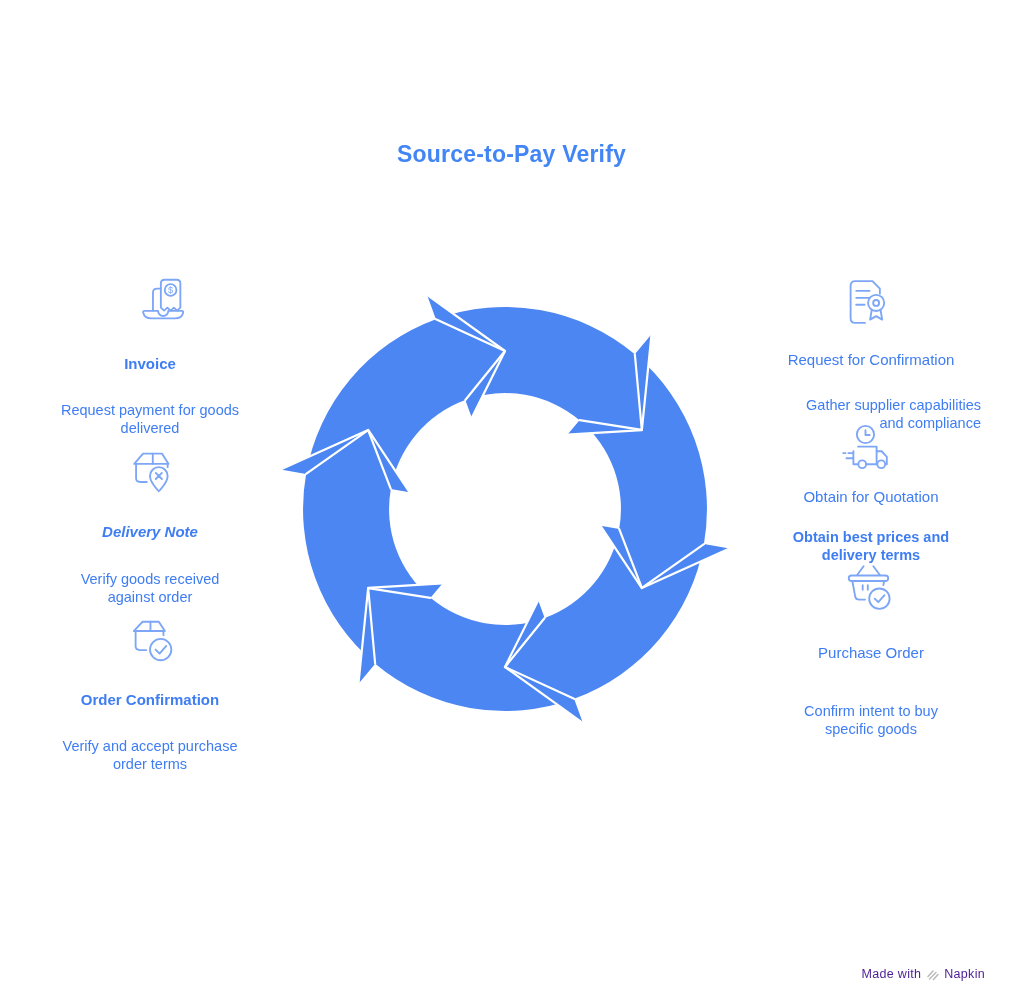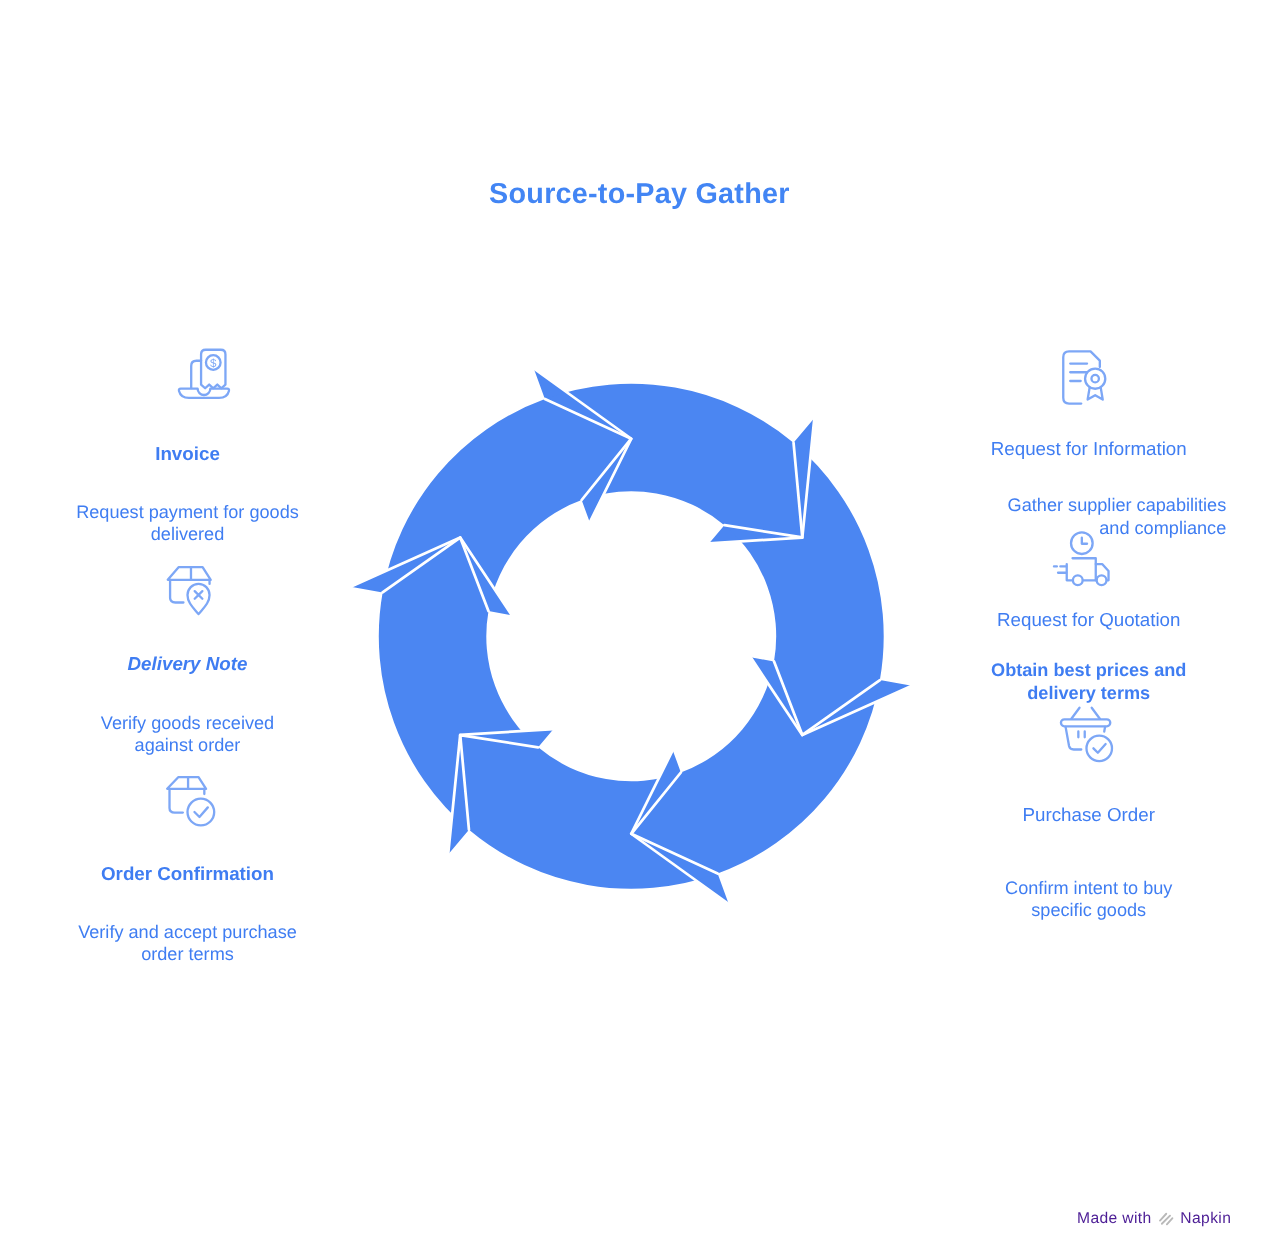--- a/index.html
+++ b/index.html
@@ -40,21 +40,21 @@
     position:absolute;right:44px;bottom:26px;display:flex;align-items:center;gap:5px;
     color:#4c1d95;font-size:12.5px;letter-spacing:.3px;
   }
   .wmline{stroke:#b9b9b9;stroke-width:1.5;stroke-linecap:round;fill:none;}
 </style>
 </head>
 <body>
 
 <div id="canvas">
 
-  <div id="page-title">Source-to-Pay Gather</div>
+  <div id="page-title">Source-to-Pay Verify</div>
 
   <svg id="cycle" viewBox="-230 -230 460 460" aria-hidden="true">
     <defs>
       <path id="seg" d="M 202 0 A 202 202 0 0 1 101 174.9 L 114 197.4 L 27.4 155.6 L 48.5 84 L 58 100.4 A 116 116 0 0 0 116 0 L 148.5 54 Z"></path>
       <path id="segline" d="M 114 197.4 L 27.4 155.6 L 48.5 84 M 116 0 L 148.5 54 L 202 0"></path>
     </defs>
     <g>
       <use href="#seg" class="segfill" transform="rotate(-170)"></use>
       <use href="#seg" class="segfill" transform="rotate(-110)"></use>
       <use href="#seg" class="segfill" transform="rotate(-50)"></use>
@@ -122,38 +122,38 @@
       <svg width="52" height="52" viewBox="0 0 56 56">
         <path class="ic" d="M 28 50.5 H 17.5 Q 12.5 50.5 12.5 45.5 V 10.5 Q 12.5 5.5 17.5 5.5 H 36 L 44 13.5 V 19"></path>
         <path class="ic" d="M 18.5 16 H 33"></path>
         <path class="ic" d="M 18.5 23.5 H 33"></path>
         <path class="ic" d="M 18.5 31 H 27.5"></path>
         <path class="ic icfill" d="M 35.5 35 L 33.5 47 L 40 43.2 L 46.5 47 L 44.5 35 Z"></path>
         <circle class="ic icfill" cx="40" cy="29" r="8.7"></circle>
         <circle class="ic" cx="40" cy="29" r="3.2"></circle>
       </svg>
     </span>
-    <div class="t">Request for Information</div>
+    <div class="t">Request for Confirmation</div>
     <div class="d">Gather supplier capabilities
 and compliance</div>
   </div>
 
   <div class="item col-right" id="item-r2">
     <span class="icon">
       <svg width="52" height="52" viewBox="0 0 56 56">
         <path class="ic" d="M 4.5 33.5 H 7 M 10 33.5 H 15 M 8 39 H 15"></path>
         <path class="ic" d="M 20.5 26.5 H 40.5 V 45.5 H 15.5 V 31.5"></path>
         <path class="ic" d="M 40.5 31.5 H 46 L 51.5 37.5 V 45.5 H 40.5"></path>
         <circle class="ic icfill" cx="25" cy="45.5" r="4.2"></circle>
         <circle class="ic icfill" cx="45.5" cy="45.5" r="4.2"></circle>
         <circle class="ic icfill" cx="28.5" cy="13.5" r="9.3"></circle>
         <path class="ic" d="M 28.5 8.8 V 14 H 33"></path>
       </svg>
     </span>
-    <div class="t">Request for Quotation</div>
+    <div class="t">Obtain for Quotation</div>
     <div class="d">Obtain best prices and
 delivery terms</div>
   </div>
 
   <div class="item col-right" id="item-r3">
     <span class="icon">
       <svg width="52" height="52" viewBox="0 0 56 56">
         <path class="ic" d="M 19.5 14 L 26.5 4.5 M 37 4.5 L 44 14"></path>
         <rect class="ic" x="10.5" y="14.5" width="42.5" height="6" rx="3"></rect>
         <path class="ic" d="M 14.5 21 L 17.5 37.5 Q 18.2 40.5 21.5 40.5 H 28"></path>

